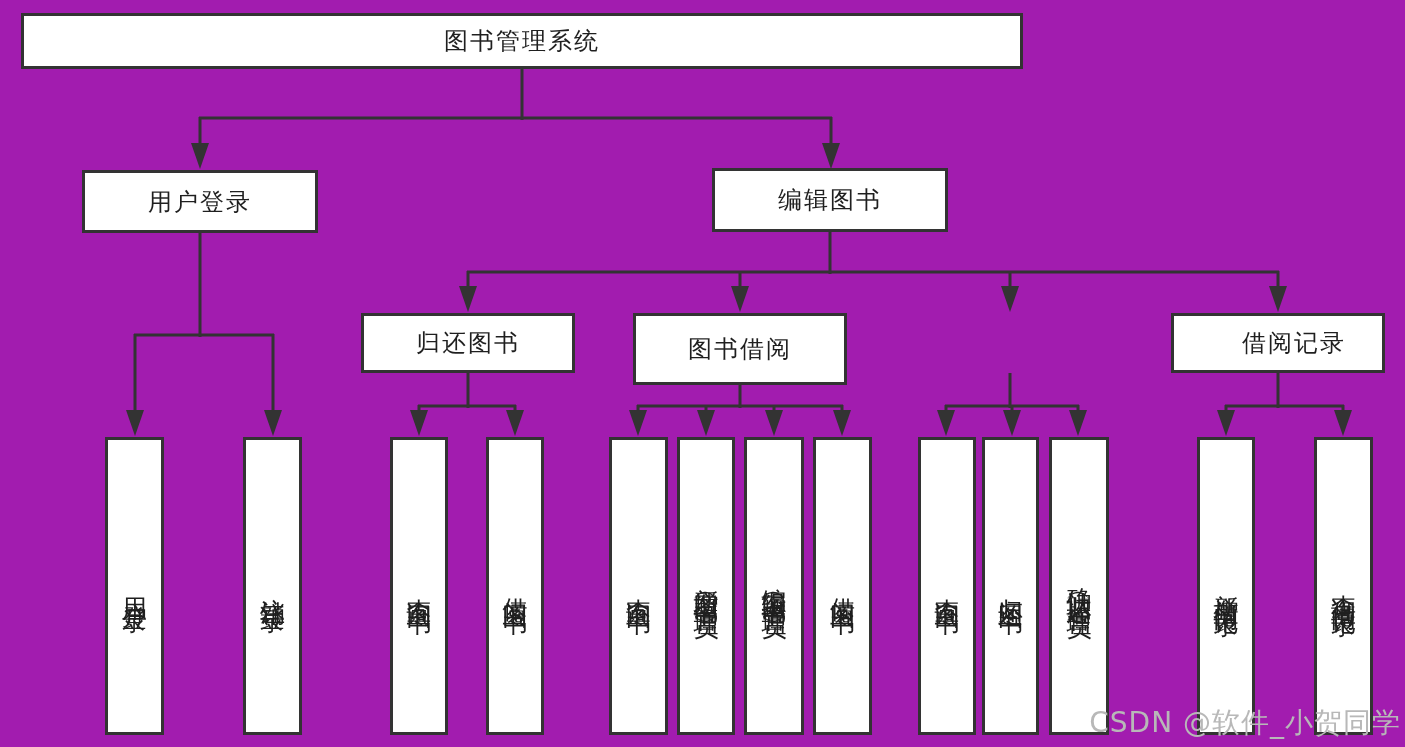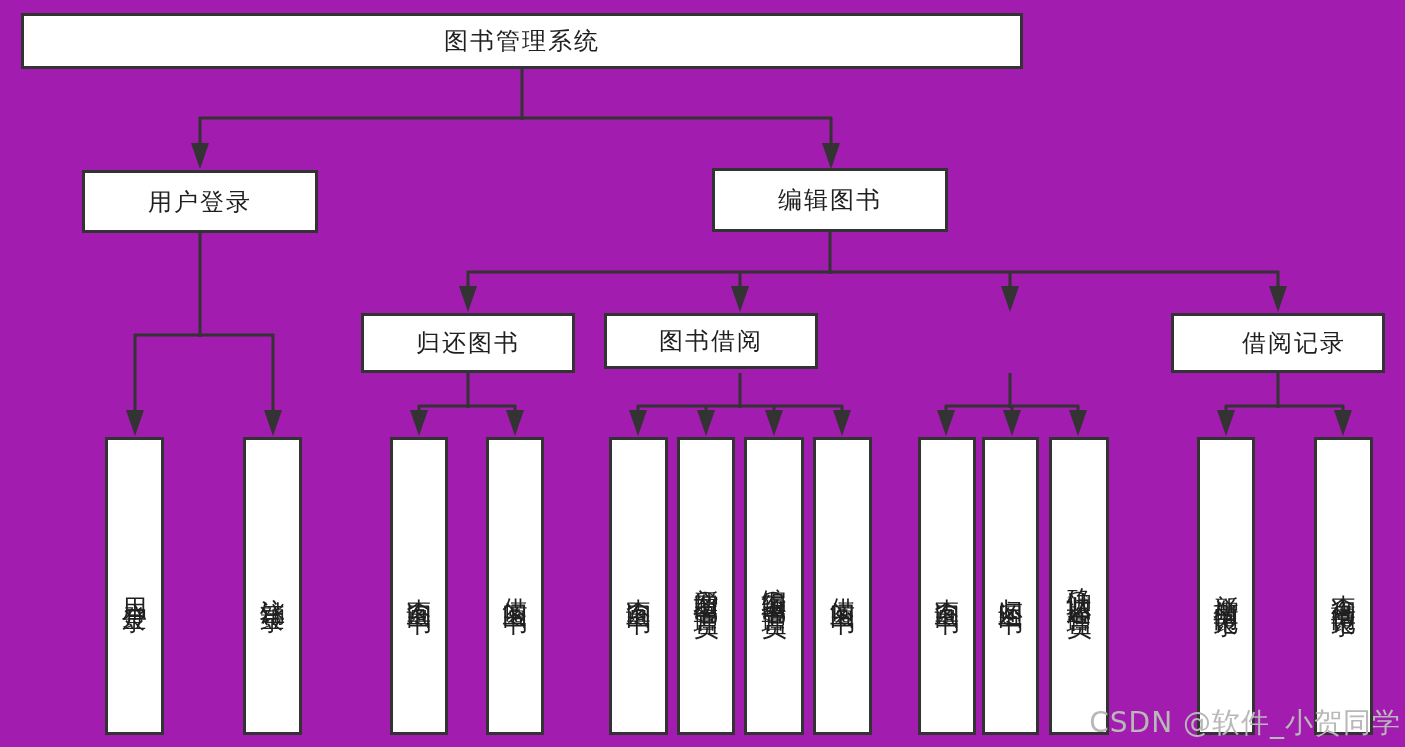--- a/index.html
+++ b/index.html
@@ -106,21 +106,21 @@
       <use href="#ah" x="1343" y="436"></use>
     </g>
   </svg>
 
   <div class="node hbox" style="left:21px; top:13px; width:1002px; height:56px;">图书管理系统</div>
 
   <div class="node hbox" style="left:82px; top:170px; width:236px; height:63px;">用户登录</div>
   <div class="node hbox" style="left:712px; top:168px; width:236px; height:64px;">编辑图书</div>
 
   <div class="node hbox" style="left:361px; top:313px; width:214px; height:60px;">归还图书</div>
-  <div class="node hbox" style="left:604px; top:313px; width:214px; height:56px;">图书借阅</div>
+  <div class="node hbox" style="left:633px; top:313px; width:214px; height:72px;">图书借阅</div>
   <div class="node hbox" style="left:1171px; top:313px; width:214px; height:60px;padding-left:32px;">借阅记录</div>
 
   <div class="node vbox" style="left:105px; top:437px; width:59px; height:298px;">
     <span class="vtext">用户登录</span>
   </div>
   <div class="node vbox" style="left:243px; top:437px; width:59px; height:298px;">
     <span class="vtext">注销登录</span>
   </div>
 
   <div class="node vbox" style="left:390px; top:437px; width:58px; height:298px;">

